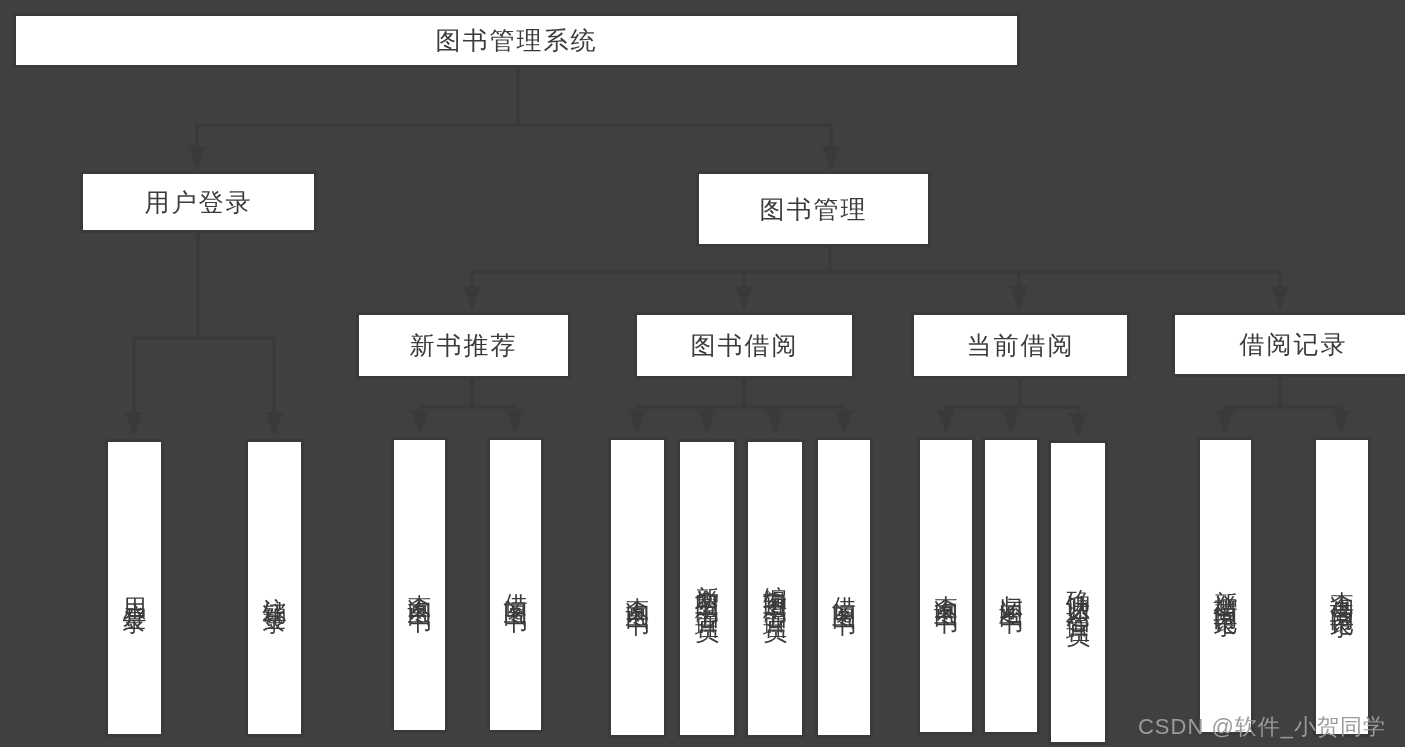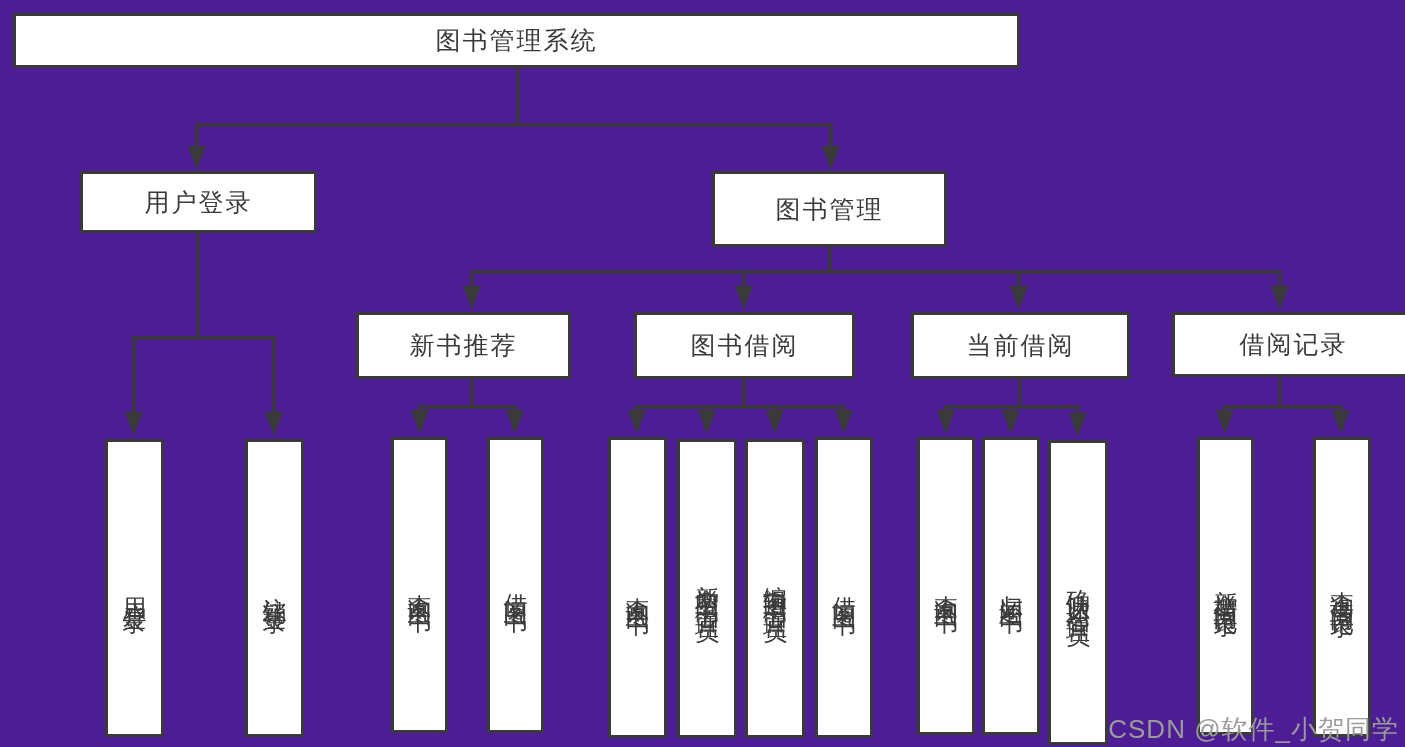--- a/index.html
+++ b/index.html
@@ -1,34 +1,34 @@
 <!DOCTYPE html>
 <html><head>
 <meta charset="utf-8">
 <style>
   html,body{margin:0;padding:0;background:#ffffff;}
   .canvas{
-    position:relative;width:1405px;height:747px;background:#4c1d95;
+    position:relative;width:1405px;height:747px;background:#404040;
     font-family:"Liberation Sans","DejaVu Sans",sans-serif;overflow:hidden;
   }
   svg.edges{position:absolute;left:0;top:0;width:1405px;height:747px;z-index:1;}
   svg.edges path{stroke:#3a3a3a;stroke-width:3.5;fill:none;}
   svg.edges polygon{fill:#3a3a3a;stroke:none;}
   .box{
     position:absolute;box-sizing:border-box;border:3px solid #3a3a3a;background:#ffffff;
     display:flex;align-items:center;justify-content:center;z-index:2;
   }
   .hl{font-size:25px;color:#3b3b3b;letter-spacing:2px;white-space:nowrap;}
   .vl{
     writing-mode:vertical-rl;text-orientation:mixed;
     font-size:24px;color:#3b3b3b;letter-spacing:5px;line-height:1;white-space:nowrap;
   }
   .watermark{
-    position:absolute;right:6px;top:712px;z-index:3;
-    font-size:26px;color:#9b9b9b;letter-spacing:1px;white-space:nowrap;text-align:center;
+    position:absolute;right:19px;top:712px;z-index:3;
+    font-size:22px;color:#9b9b9b;letter-spacing:1px;white-space:nowrap;text-align:center;
   }
 </style>
 </head>
 <body>
 
 <div class="canvas">
 
   <svg class="edges" viewBox="0 0 1405 747" aria-hidden="true">
 
     <path d="M518,66 V125 M197,125 H831 M197,123 V150 M831,123 V150"></path>
@@ -65,21 +65,21 @@
     <polygon points="1332,410 1350,410 1341,434"></polygon>
   </svg>
 
   <div class="box" style="left:13px;top:13px;width:1007px;height:55px">
     <span class="hl">图书管理系统</span>
   </div>
 
   <div class="box" style="left:80px;top:171px;width:237px;height:62px">
     <span class="hl">用户登录</span>
   </div>
-  <div class="box" style="left:712px;top:171px;width:235px;height:76px">
+  <div class="box" style="left:696px;top:171px;width:235px;height:76px">
     <span class="hl">图书管理</span>
   </div>
 
   <div class="box" style="left:356px;top:312px;width:215px;height:67px">
     <span class="hl">新书推荐</span>
   </div>
   <div class="box" style="left:911px;top:312px;width:219px;height:67px">
     <span class="hl">当前借阅</span>
   </div>
   <div class="box" style="left:634px;top:312px;width:221px;height:67px">

